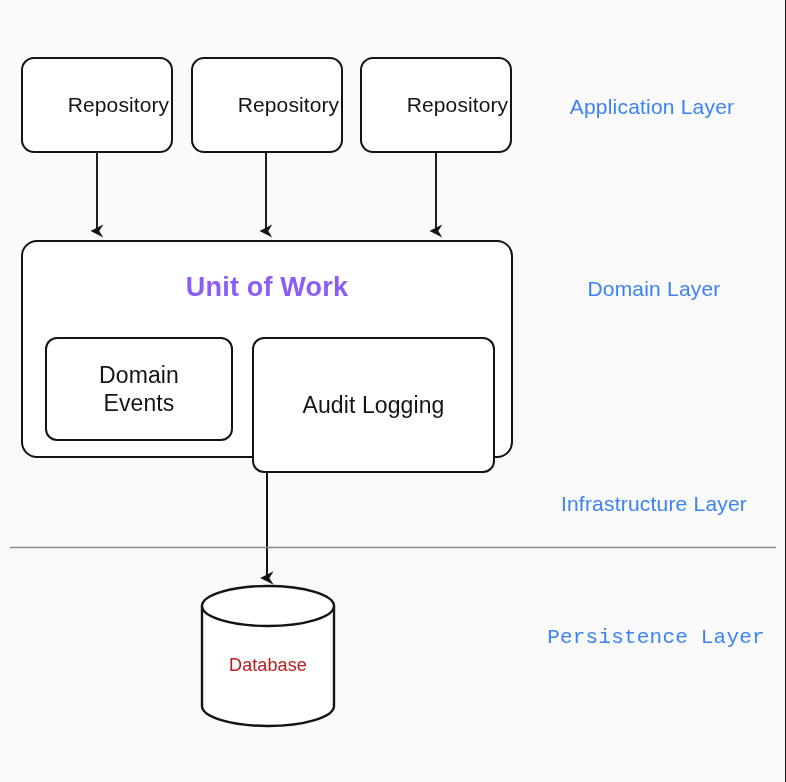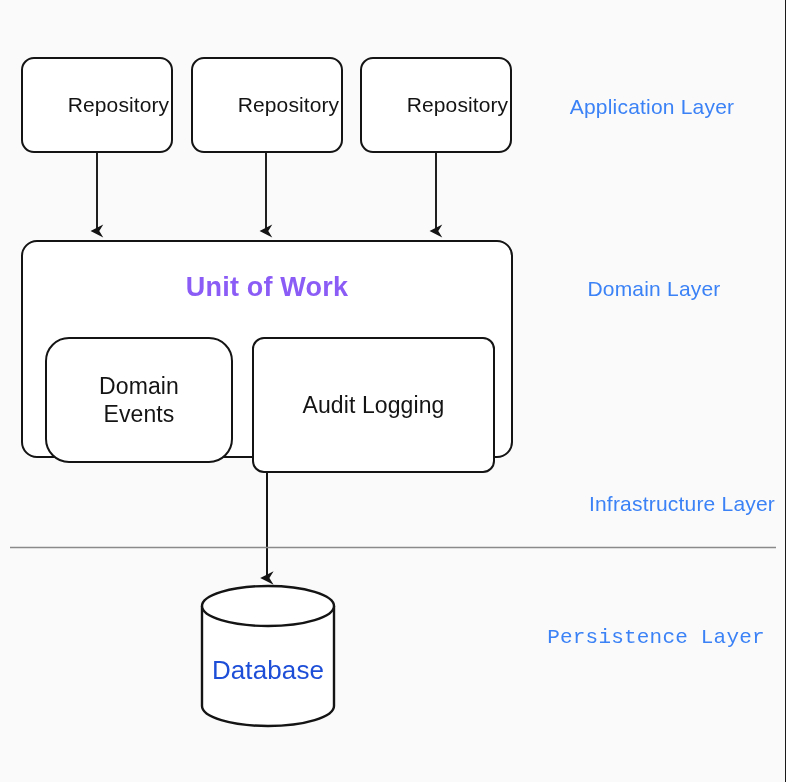--- a/index.html
+++ b/index.html
@@ -105,22 +105,22 @@
 
   
   .db-wrap {
     position: absolute;
   }
   .db-label {
     position: absolute;
     left: 0;
     right: 0;
     text-align: center;
-    font-size: 26px;
-    color: #1d4ed8;
+    font-size: 18px;
+    color: #b91c1c;
     letter-spacing: 0.1px;
   }
 </style>
 </head>
 <body>
 
 <div id="canvas">
 
   <svg class="layer-svg" viewBox="0 0 786 782">
     <defs>
@@ -153,34 +153,34 @@
     <span class="repo-label">Repository</span>
   </div>
 
   <div class="node-box repo-box" style="left:360px; top:57px; width:152px; height:96px;">
     <span class="repo-label">Repository</span>
   </div>
 
   <div class="uow-box" style="left:21px; top:240px; width:492px; height:218px;">
     <div class="uow-title">Unit of Work</div>
 
-    <div class="inner-box" style="left:22px; top:95px; width:188px; height:126px;border-radius:24px;">
+    <div class="inner-box" style="left:22px; top:95px; width:188px; height:104px;">
       <span class="inner-label"><span>Domain</span><br><span>Events</span></span>
     </div>
 
     <div class="inner-box" style="left:229px; top:95px; width:243px; height:136px;">
       <span class="inner-label">Audit Logging</span>
     </div>
   </div>
 
   <div class="db-wrap" style="left:202px; top:655px; width:132px;">
     <span class="db-label">Database</span>
   </div>
 
   <div class="layer-label" style="left:652px; top:107px;">Application Layer</div>
 
   <div class="layer-label" style="left:654px; top:289px;">Domain Layer</div>
 
-  <div class="layer-label" style="left:654px; top:504px;margin-left:28px;">Infrastructure Layer</div>
+  <div class="layer-label" style="left:654px; top:504px;">Infrastructure Layer</div>
 
   <div class="layer-label" style="left:656px; top:637px;font-family:Liberation Mono, monospace;">Persistence Layer</div>
 
 </div>
 
 </body></html>

